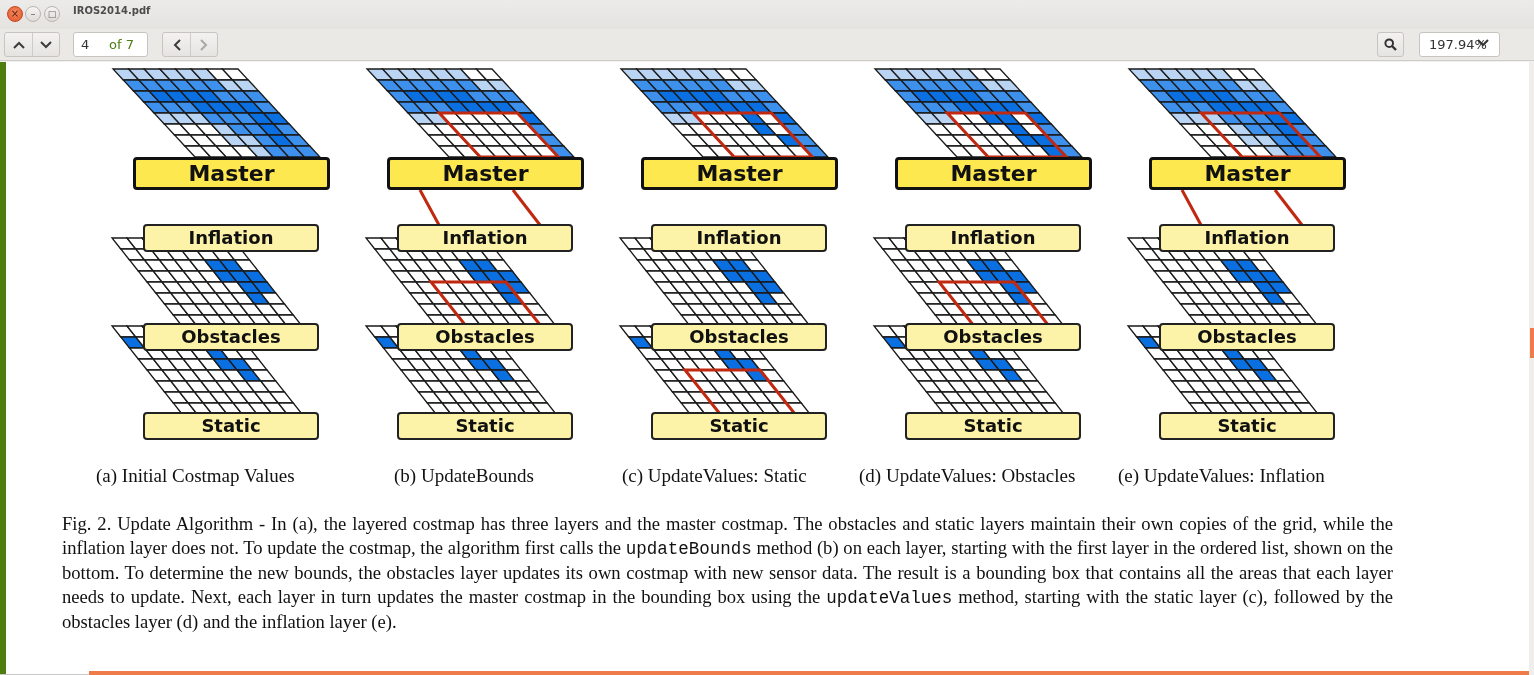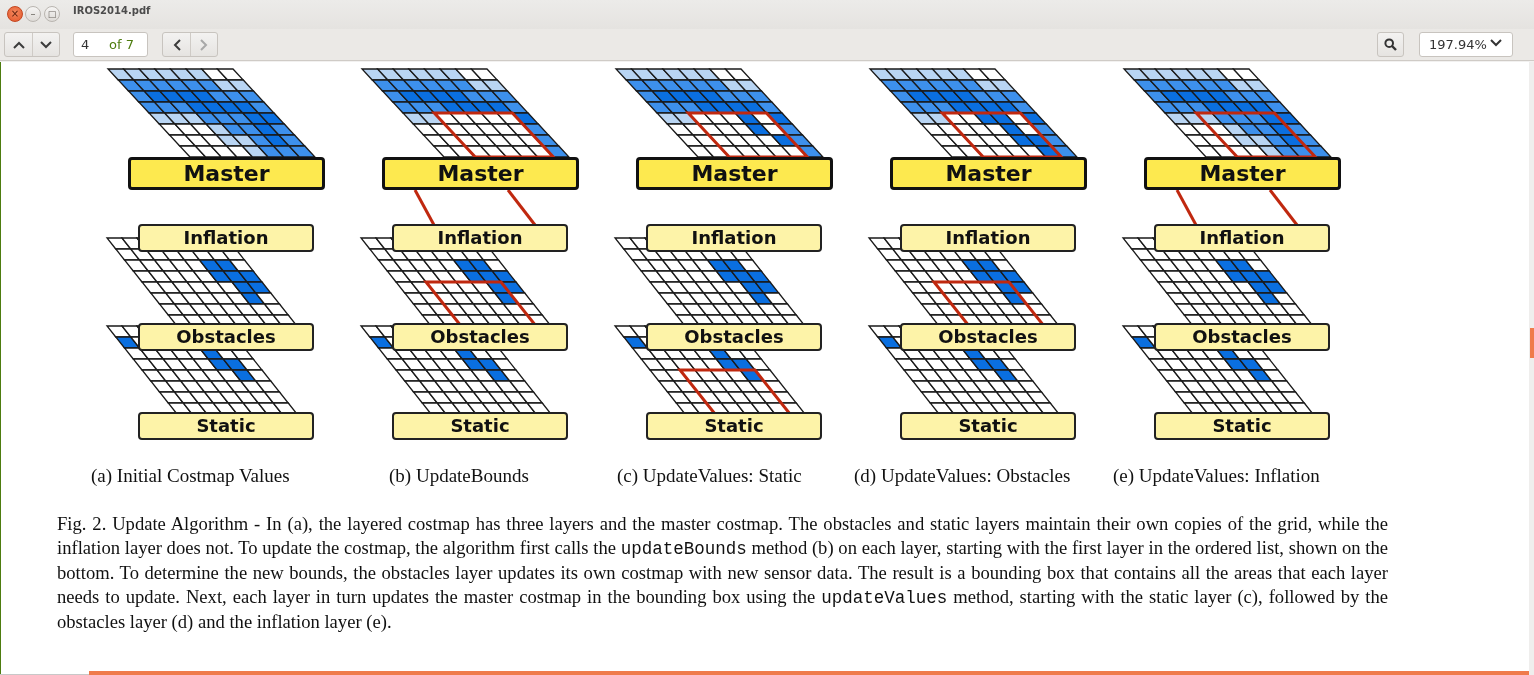--- a/index.html
+++ b/index.html
@@ -11,24 +11,24 @@
   .win-btn.max { left: 44px; }
   .title { position: absolute; left: 73px; top: 5px; font-weight: bold; font-size: 10px; color: #4c4c4c; font-family: "DejaVu Sans", sans-serif; }
   .toolbar { position: absolute; left: 0; top: 29px; width: 1534px; height: 32px; background: #ebe9e6; border-bottom: 1px solid #cfcbc6; }
   .btn-group { position: absolute; top: 3px; height: 25px; border: 1px solid #c8c4bf; border-radius: 3px; background: linear-gradient(#f3f2f1,#e6e4e1); display: flex; }
   .btn-group .b { width: 27px; height: 23px; display: flex; align-items: center; justify-content: center; color: #4c4c4c; }
   .btn-group .b + .b { border-left: 1px solid #cfcbc6; }
   .page-box { position: absolute; left: 73px; top: 3px; width: 75px; height: 25px; border: 1px solid #c8c4bf; border-radius: 3px; background: #fff; font-size: 13px; }
   .page-box .cur { position: absolute; left: 7px; top: 4px; color: #333; }
   .page-box .of { position: absolute; left: 35px; top: 4px; color: #4d7c0f; }
   .search-btn { position: absolute; left: 1377px; top: 3px; width: 27px; height: 25px; border: 1px solid #c8c4bf; border-radius: 3px; background: linear-gradient(#f3f2f1,#e6e4e1); display:flex; align-items:center; justify-content:center; }
-  .zoom-box { position: absolute; left: 1419px; top: 3px; width: 94px; height: 25px; border: 1px solid #c8c4bf; border-radius: 3px; background: #fff; font-size: 13px; color: #333; }
+  .zoom-box { position: absolute; left: 1419px; top: 3px; width: 81px; height: 25px; border: 1px solid #c8c4bf; border-radius: 3px; background: #fff; font-size: 13px; color: #333; }
   .zoom-box .v { position: absolute; left: 9px; top: 4px; }
   .zoom-box .chev { position: absolute; right: 10px; top: 6px; }
-  .doc { position: absolute; left: 0; top: 62px; width: 1529px; height: 613px; background: #fff; border-left: 1px solid #4d7c0f; overflow: hidden; }
+  .doc { position: absolute; left: 0; top: 62px; width: 1529px; height: 613px; background: #fff; border-left: 6px solid #4d7c0f; overflow: hidden; }
   .scroll-track { position: absolute; left: 1529px; top: 62px; width: 5px; height: 613px; background: #efeeed; }
   .scroll-thumb { position: absolute; left: 1530px; top: 328px; width: 4px; height: 30px; background: #ef7b4b; }
   .bottom-bar { position: absolute; left: 89px; top: 671px; width: 1440px; height: 4px; background: #ef7b4b; }
   .bottom-gray { position: absolute; left: 0; top: 674px; width: 89px; height: 1px; background: #c8c8c8; }
   .panel { position: absolute; top: 0; width: 240px; height: 390px; }
   .panel svg { position: absolute; left: 0; top: 0; overflow: visible; }
   .label { position: absolute; font-family: "DejaVu Sans", sans-serif; font-weight: bold; text-align: center; color: #111; }
   .label.master { height: 33px; width: 197px; background: #fde94f; border: 3px solid #111; border-radius: 4px; font-size: 22px; line-height: 27px; }
   .label.sub { height: 28px; width: 176px; background: #fdf3a8; border: 2px solid #222; border-radius: 4px; font-size: 18px; line-height: 24px; }
   .subcap { position: absolute; top: 403px; font-family: "Liberation Serif", serif; font-size: 19px; color: #111; white-space: nowrap; }

